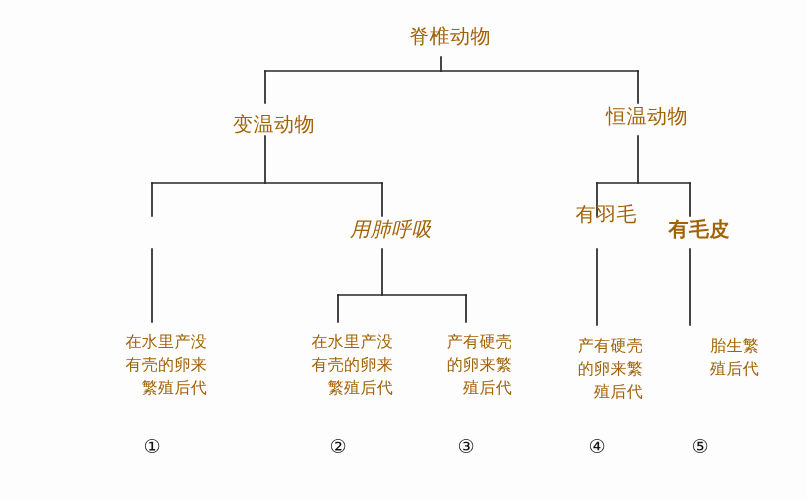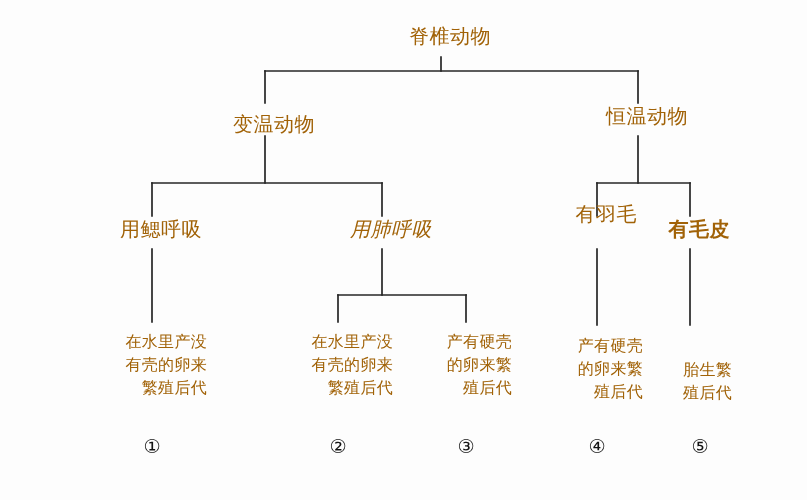--- a/index.html
+++ b/index.html
@@ -93,38 +93,37 @@
 
     <line x1="597" y1="249" x2="597" y2="325"></line>
     <line x1="690" y1="249" x2="690" y2="325"></line>
   </svg>
 
   <div class="node lvl-root" style="left:391px; top:24px; width:100px;">脊椎动物</div>
 
   <div class="node lvl-2" style="left:215px; top:104px; width:100px;margin-top:8px;">变温动物</div>
   <div class="node lvl-2" style="left:588px; top:104px; width:100px;">恒温动物</div>
 
-  <div class="node lvl-3" style="left:102px; top:217px; width:100px;">用鳃呼吸</div>
   <div class="node lvl-3" style="left:332px; top:217px; width:100px;font-style:italic;">用肺呼吸</div>
   <div class="node lvl-3" style="left:557px; top:202px; width:80px;">有羽毛</div>
   <div class="node lvl-3" style="left:650px; top:217px; width:80px;font-weight:bold;">有毛皮</div>
 
   <div class="node leaf" style="left:97px; top:330px; width:110px;">在水里产没
 有壳的卵来
 繁殖后代</div>
   <div class="node leaf" style="left:283px; top:330px; width:110px;">在水里产没
 有壳的卵来
 繁殖后代</div>
   <div class="node leaf" style="left:420px; top:330px; width:92px;">产有硬壳
 的卵来繁
 殖后代</div>
   <div class="node leaf" style="left:551px; top:334px; width:92px;">产有硬壳
 的卵来繁
 殖后代</div>
-  <div class="node leaf" style="left:657px; top:334px; width:75px;margin-top:24px;">胎生繁
+  <div class="node leaf" style="left:684px; top:334px; width:75px;">胎生繁
 殖后代</div>
 
   <div class="marker" style="left:127px; top:435px; width:50px;">①</div>
   <div class="marker" style="left:313px; top:435px; width:50px;">②</div>
   <div class="marker" style="left:441px; top:435px; width:50px;">③</div>
   <div class="marker" style="left:572px; top:435px; width:50px;">④</div>
   <div class="marker" style="left:675px; top:435px; width:50px;">⑤</div>
 
 </div>
 

